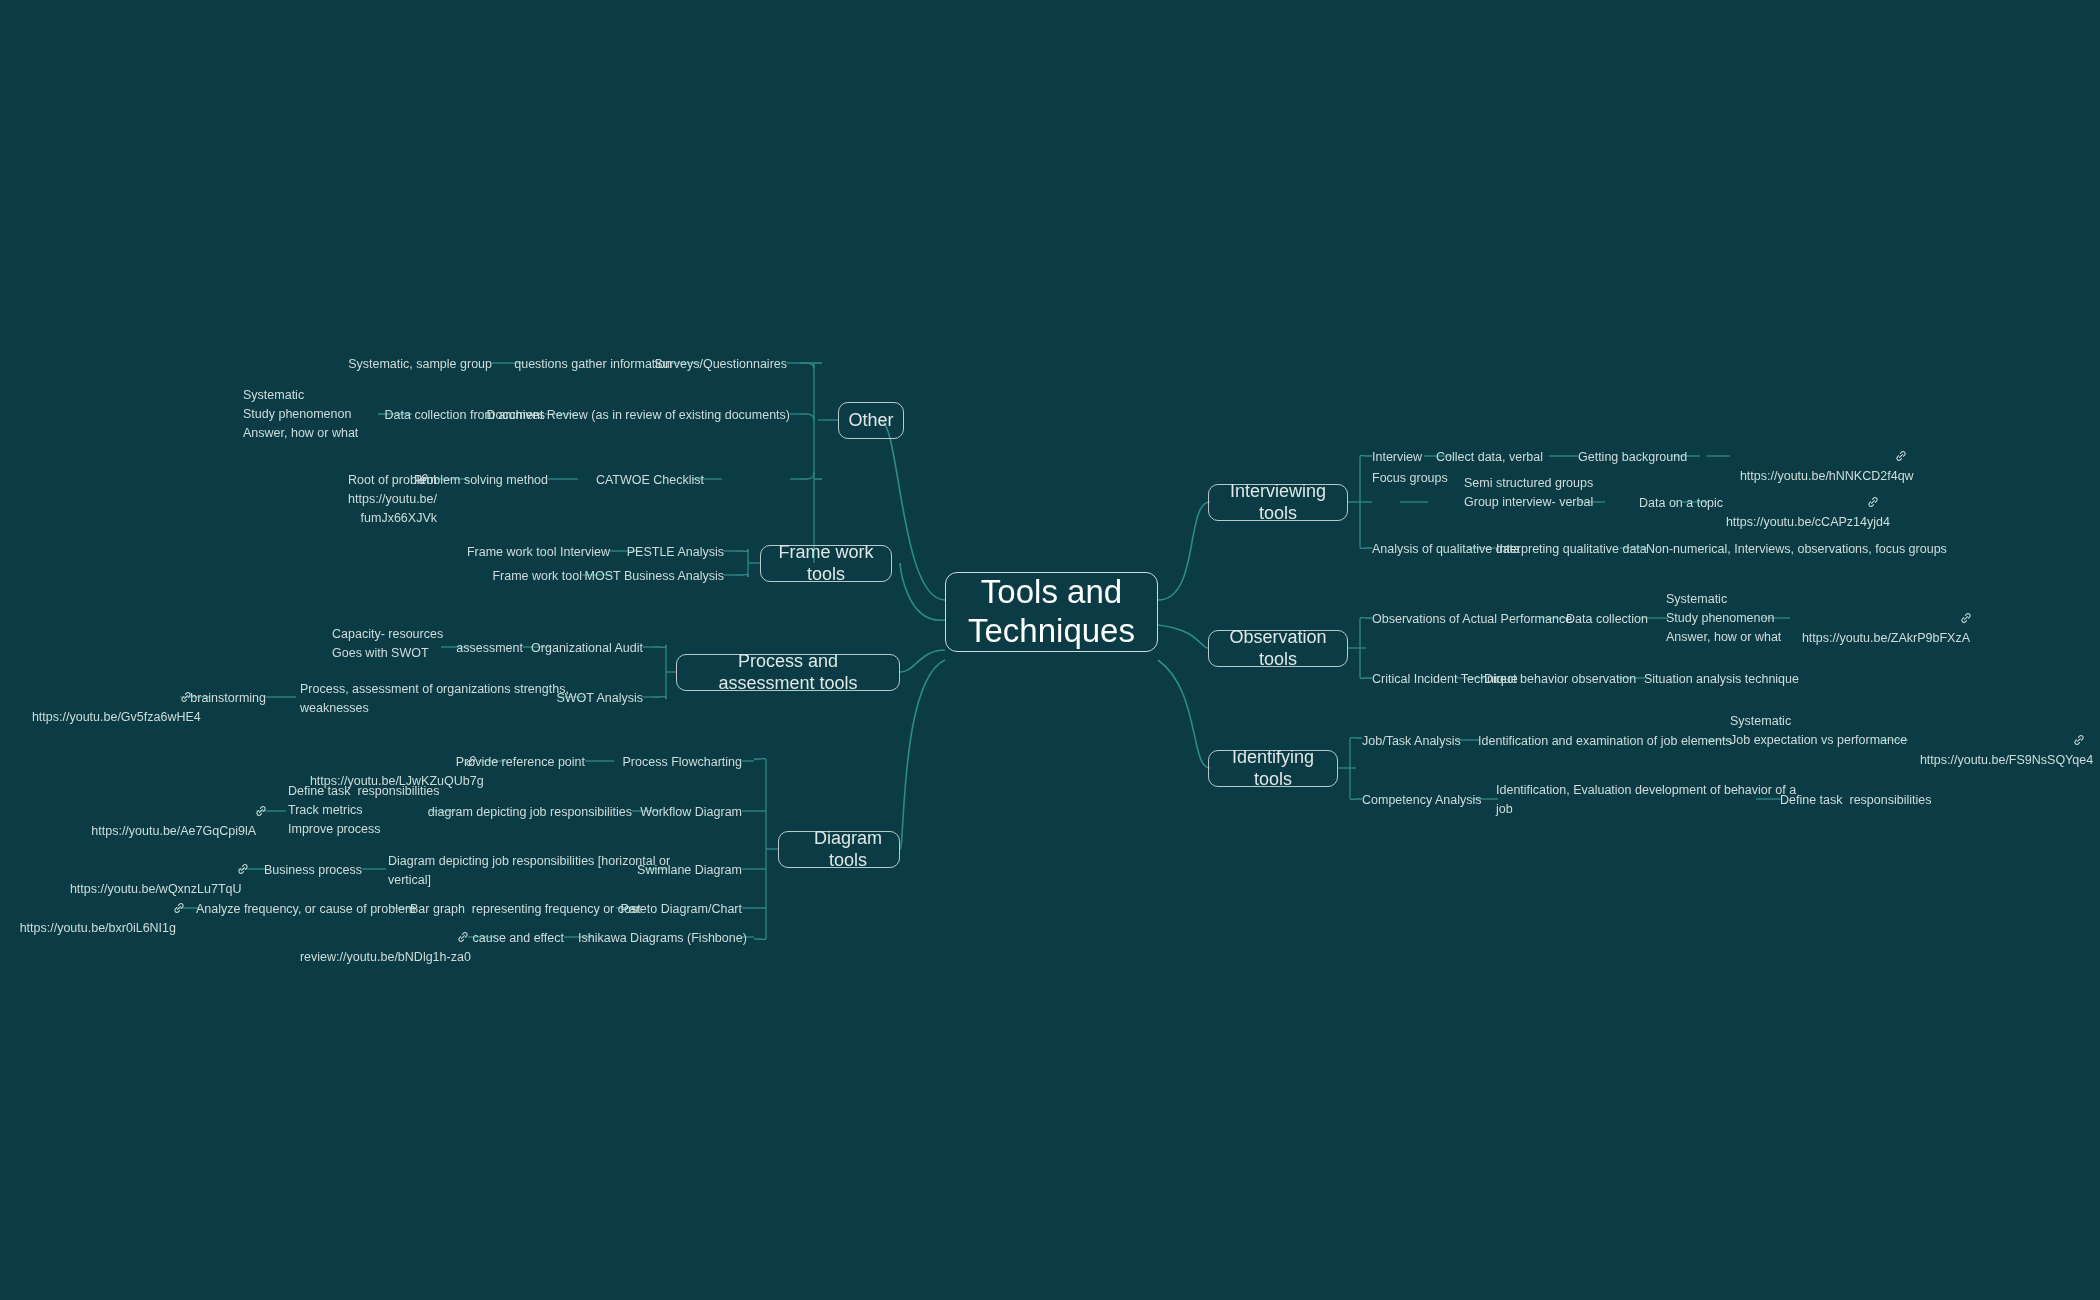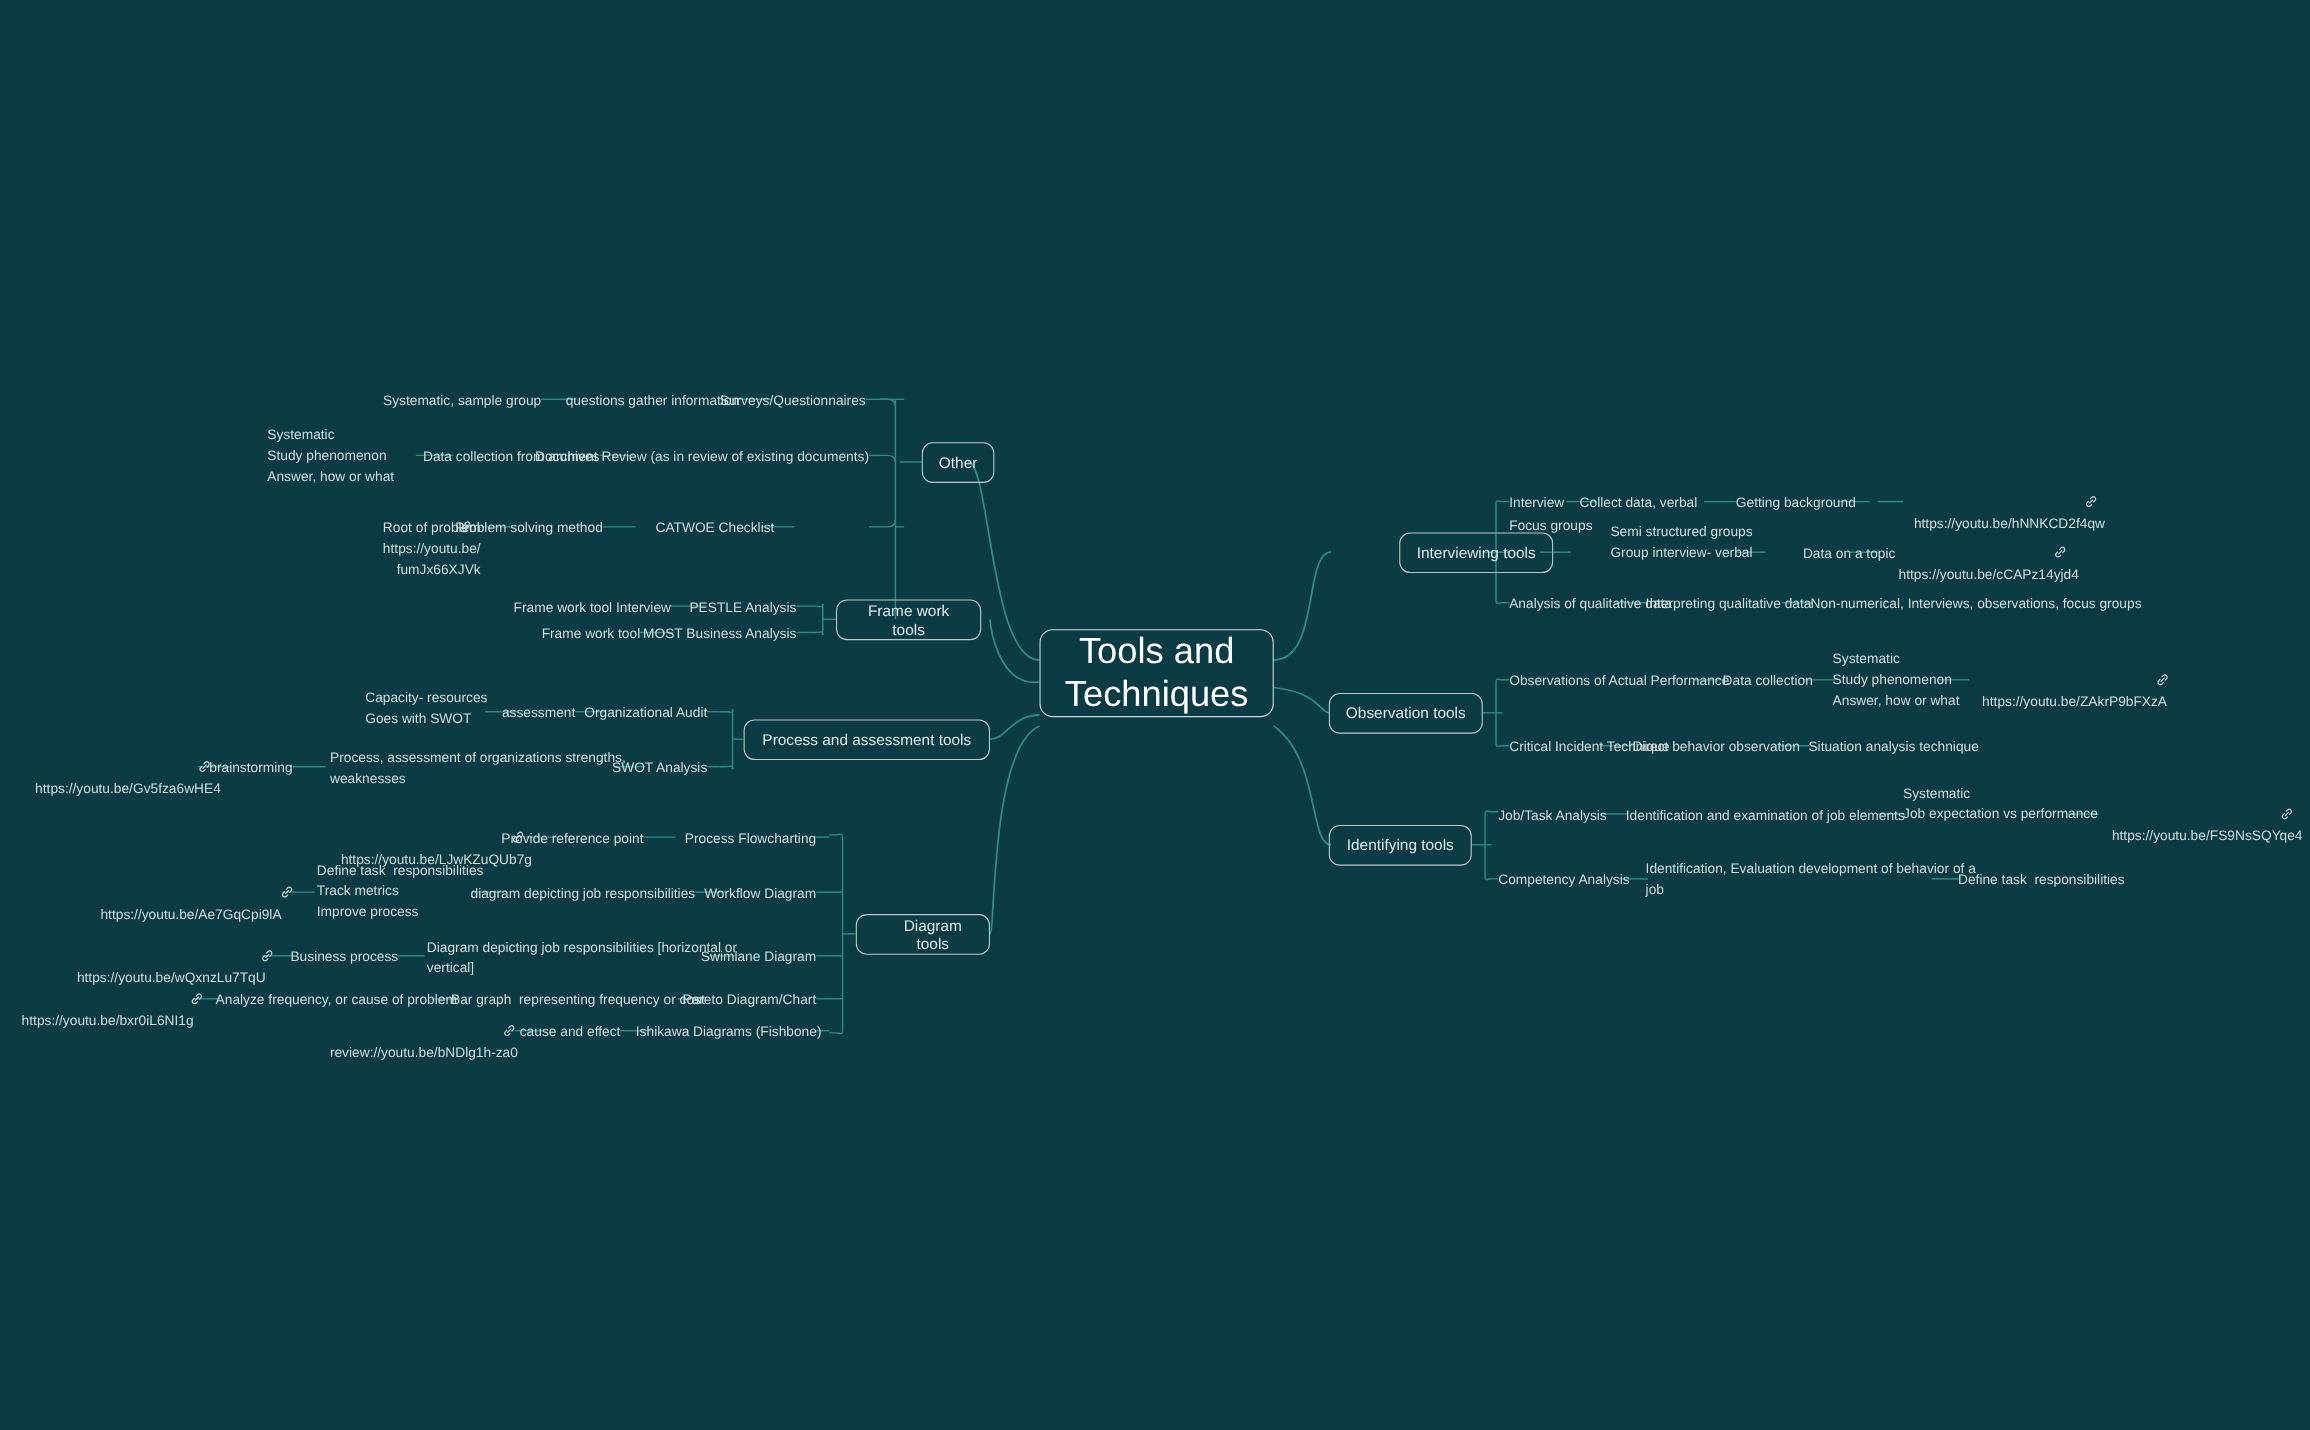--- a/index.html
+++ b/index.html
@@ -21,21 +21,21 @@
     display:flex;align-items:center;justify-content:center;
     text-align:center;
     background:transparent;
     line-height:1.18;
   }
   .root{
     border-width:1px;border-color:#cfdada;border-radius:12px;
     font-size:33px;color:#ffffff;font-weight:400;
     padding:6px 18px;
   }
-  .branch{font-size:14px;padding:4px 14px;color:#dfe8e7;}
+  .branch{font-size:18px;padding:4px 14px;color:#dfe8e7;}
   .leaf{
     position:absolute;
     color:#cfdcda;
     font-size:12.5px;
     line-height:1.5;
     white-space:pre;
   }
   .leaf.r{text-align:right;}
   .leaf.l{text-align:left;}
   .lnk{display:inline-block;vertical-align:middle;margin:0 4px;}
@@ -185,21 +185,21 @@
   </div>
 
   <div class="node branch" style="left:676px;top:654px;width:224px;height:37px;">
     <span>Process and assessment tools</span>
   </div>
 
   <div class="node branch" style="left:778px;top:831px;width:122px;height:37px;padding-left:32px;">
     <span>Diagram tools</span>
   </div>
 
-  <div class="node branch" style="left:1272px;top:484px;width:140px;height:37px;">
+  <div class="node branch" style="left:1208px;top:484px;width:140px;height:37px;">
     <span>Interviewing tools</span>
   </div>
 
   <div class="node branch" style="left:1208px;top:630px;width:140px;height:37px;">
     <span>Observation tools</span>
   </div>
 
   <div class="node branch" style="left:1208px;top:750px;width:130px;height:37px;">
     <span>Identifying tools</span>
   </div>

